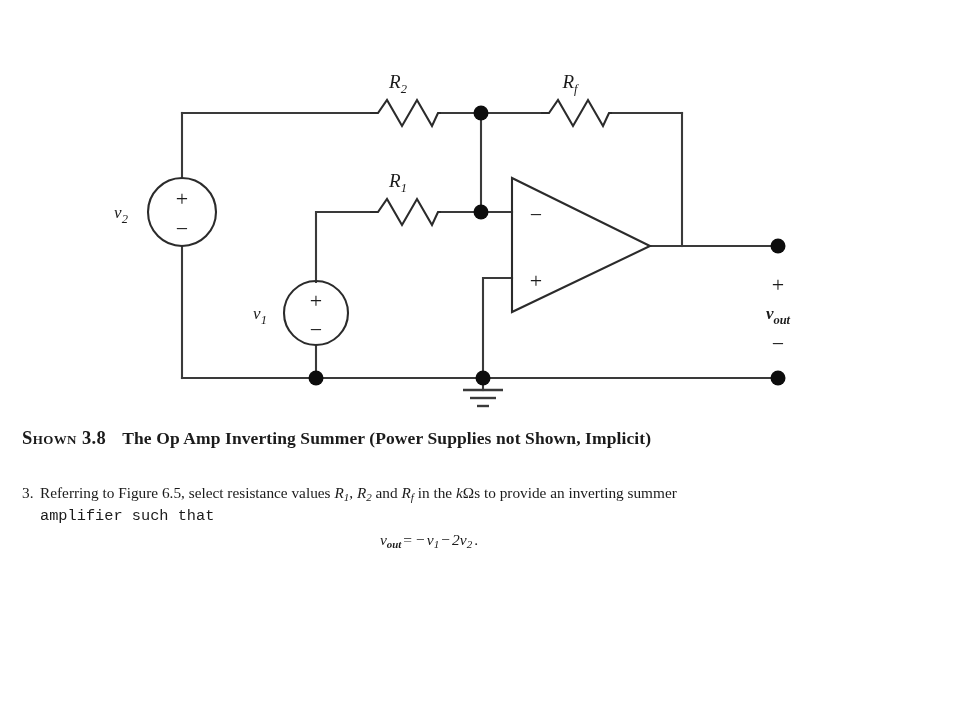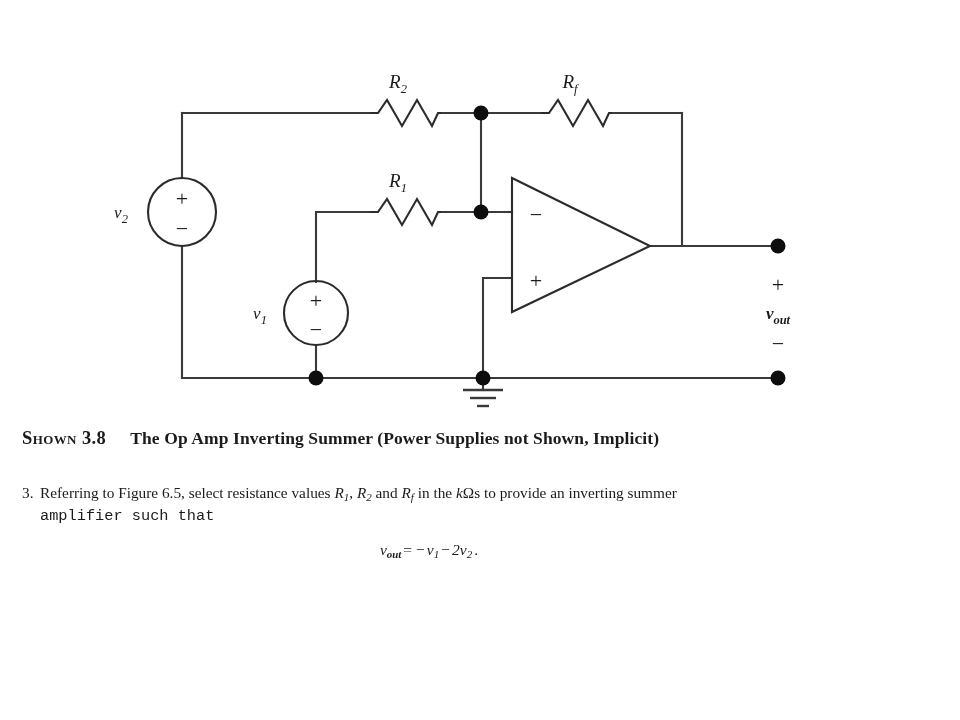--- a/index.html
+++ b/index.html
@@ -45,21 +45,21 @@
   }
   .fig-caption .fig-word {
     font-variant: small-caps;
     font-size: 18.5px;
     letter-spacing: 0.4px;
   }
   .fig-caption .fig-num {
     font-variant: normal;
   }
   .fig-caption .cap-text {
-    margin-left: 24px;
+    margin-left: 16px;
     font-weight: bold;
   }
   .problem-block {
     position: absolute;
     left: 22px;
     top: 482px;
     width: 906px;
     font-size: 15.3px;
     line-height: 1.42;
     color: #1b1b1b;
@@ -83,21 +83,21 @@
   }
   i.v, i.m {
     font-style: italic;
   }
   .sub {
     font-size: 0.72em;
     vertical-align: -0.28em;
     font-style: italic;
   }
   .eqn {
-    margin-top: 12px;
+    margin-top: 2px;
     text-align: center;
     font-size: 15.5px;
     font-style: italic;
     padding-right: 90px;
   }
   .eqn .op { font-style: normal; padding: 0 2px; }
   .eqn .vout-sub {
     font-size: 0.70em;
     vertical-align: -0.28em;
     font-weight: bold;

